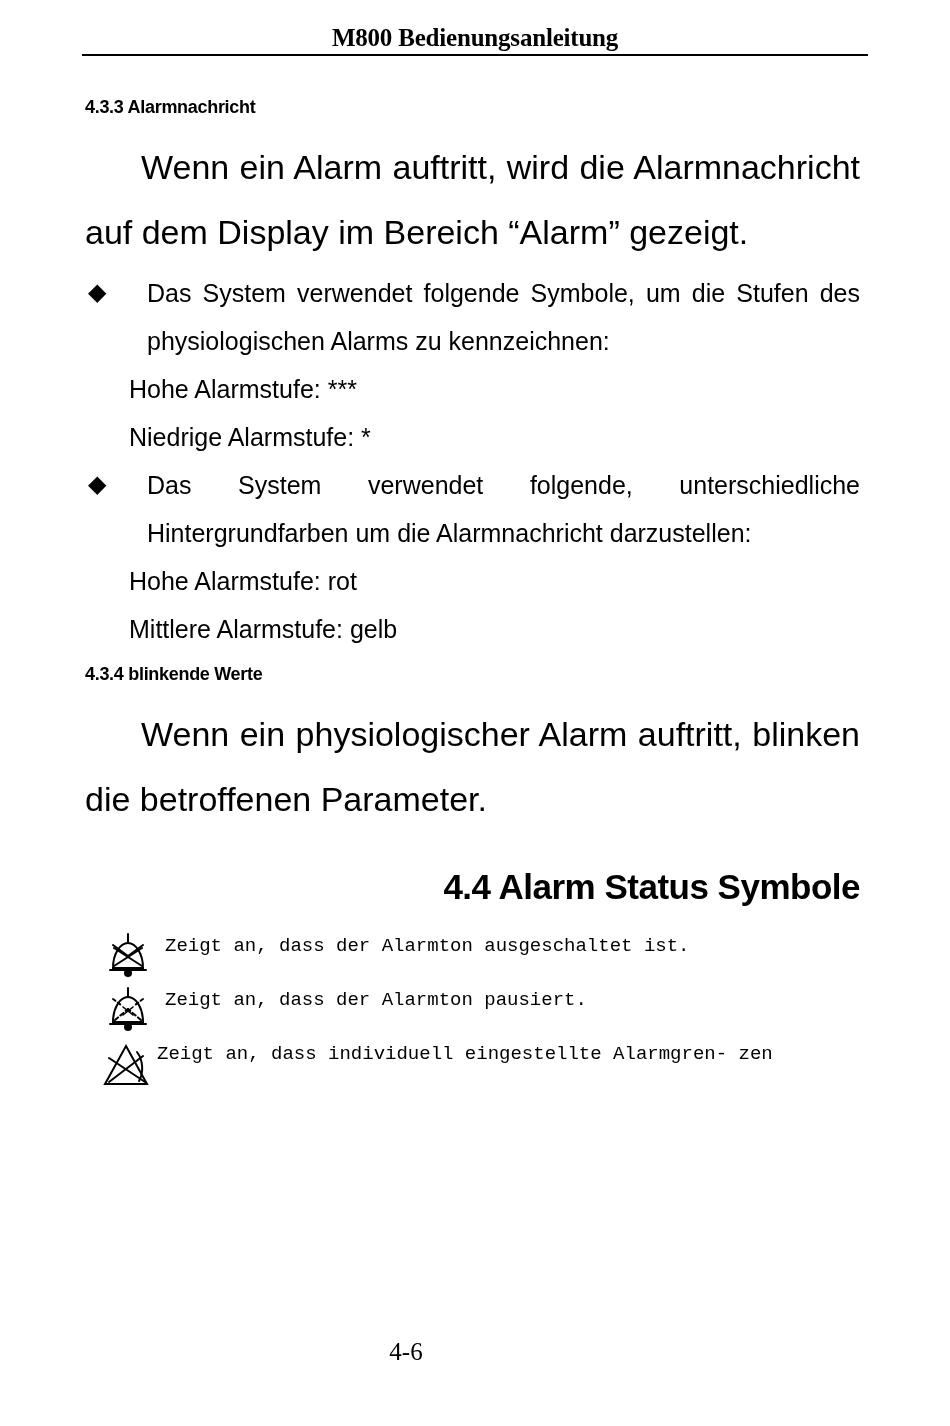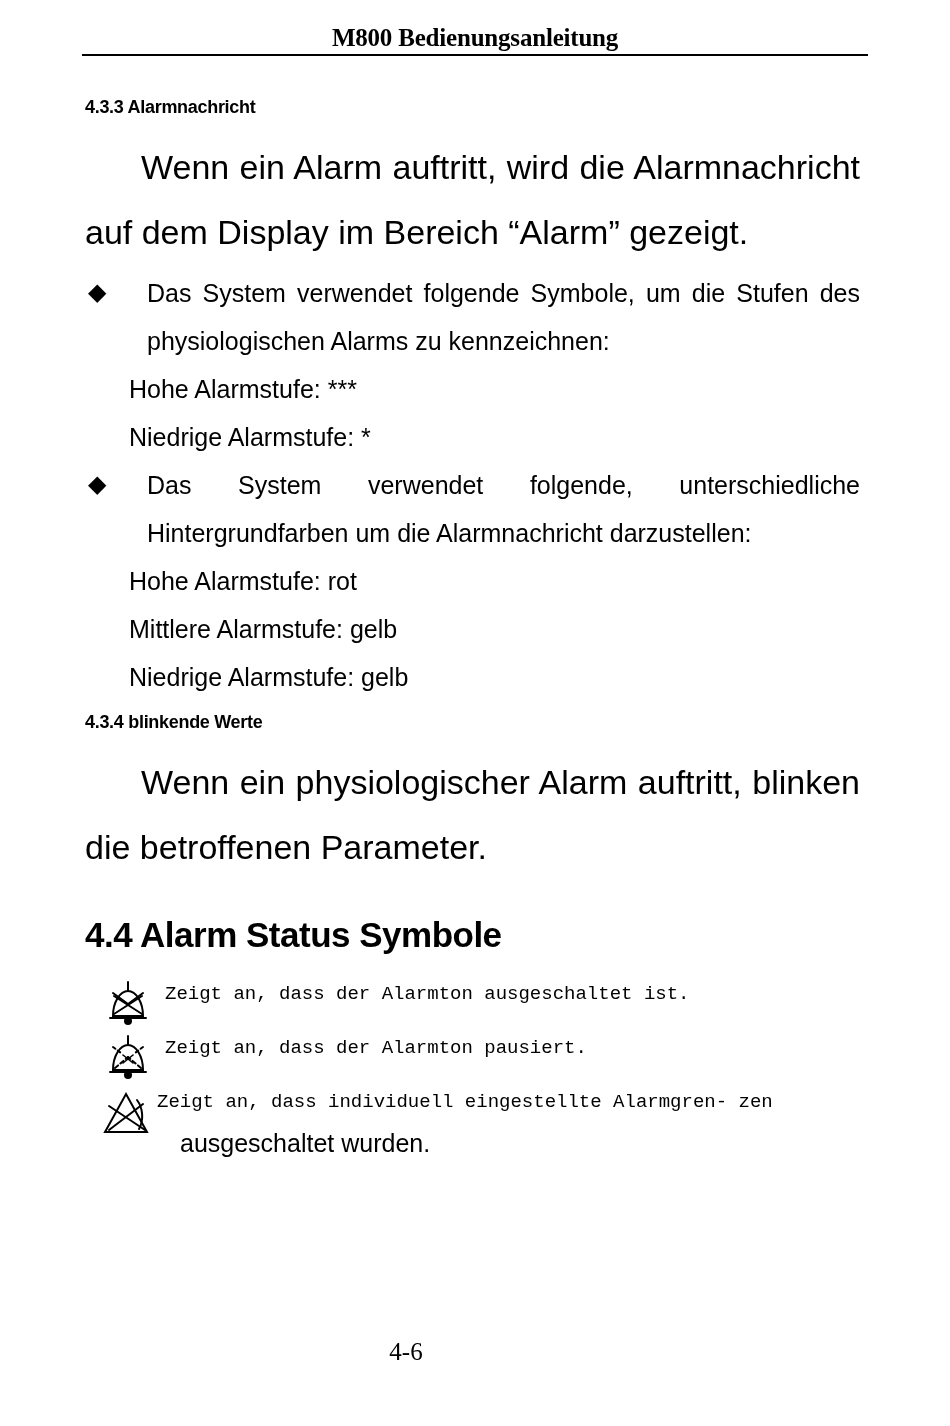--- a/index.html
+++ b/index.html
@@ -64,20 +64,21 @@
     margin: 0 0 16px 0;
     letter-spacing: -0.3px;
   }
 
   .h2 {
     font-size: 35px;
     font-weight: bold;
     line-height: 1.2;
     margin: 34px 0 20px 0;
     letter-spacing: -0.5px;
+    text-align: right;
   }
 
   .para {
     font-size: 34px;
     line-height: 1.92;
     margin: 0 0 4px 0;
     text-align: justify;
     text-justify: inter-word;
     text-indent: 56px;
   }
@@ -188,21 +189,20 @@
     <p class="subline">Hohe Alarmstufe: ***</p>
     <p class="subline">Niedrige Alarmstufe: *</p>
 
     <div class="bullet">
       <span class="marker">◆</span>
       <span class="btext">Das System verwendet folgende, unterschiedliche Hintergrundfarben um die Alarmnachricht darzustellen:</span>
     </div>
 
     <p class="subline">Hohe Alarmstufe: rot</p>
     <p class="subline">Mittlere Alarmstufe: gelb</p>
-    <p class="subline">Niedrige Alarmstufe: gelb</p>
 
     <h3 class="h3" style="margin-top:10px;">4.3.4 blinkende Werte</h3>
     <p class="para">Wenn ein physiologischer Alarm auftritt, blinken die betroffenen Parameter.</p>
 
     <h2 class="h2">4.4 Alarm Status Symbole</h2>
 
     <div class="symbol-list">
 
       <div class="symbol-row">
         <span class="symbol-icon">
@@ -247,21 +247,20 @@
           <svg viewBox="0 0 54 50" width="54" height="50" aria-hidden="true">
             <g fill="none" stroke="#000" stroke-width="2" stroke-linecap="round">
               <path d="M27 6 L48 44 L6 44 Z"></path>
               <path d="M10 18 L46 42"></path>
               <path d="M44 16 L10 42"></path>
               <path d="M38 12 C44 20, 45 32, 40 41"></path>
             </g>
           </svg>
         </span>
         <span class="symbol-text narrow">Zeigt an, dass individuell eingestellte Alarmgren- zen</span>
-        <span class="symbol-text-cont">ausgeschaltet wurden.</span>
       </div>
 
     </div>
   </div>
 
   <div class="footer">
     <span class="footer-page">4-6</span>
   </div>
 
 </div>

